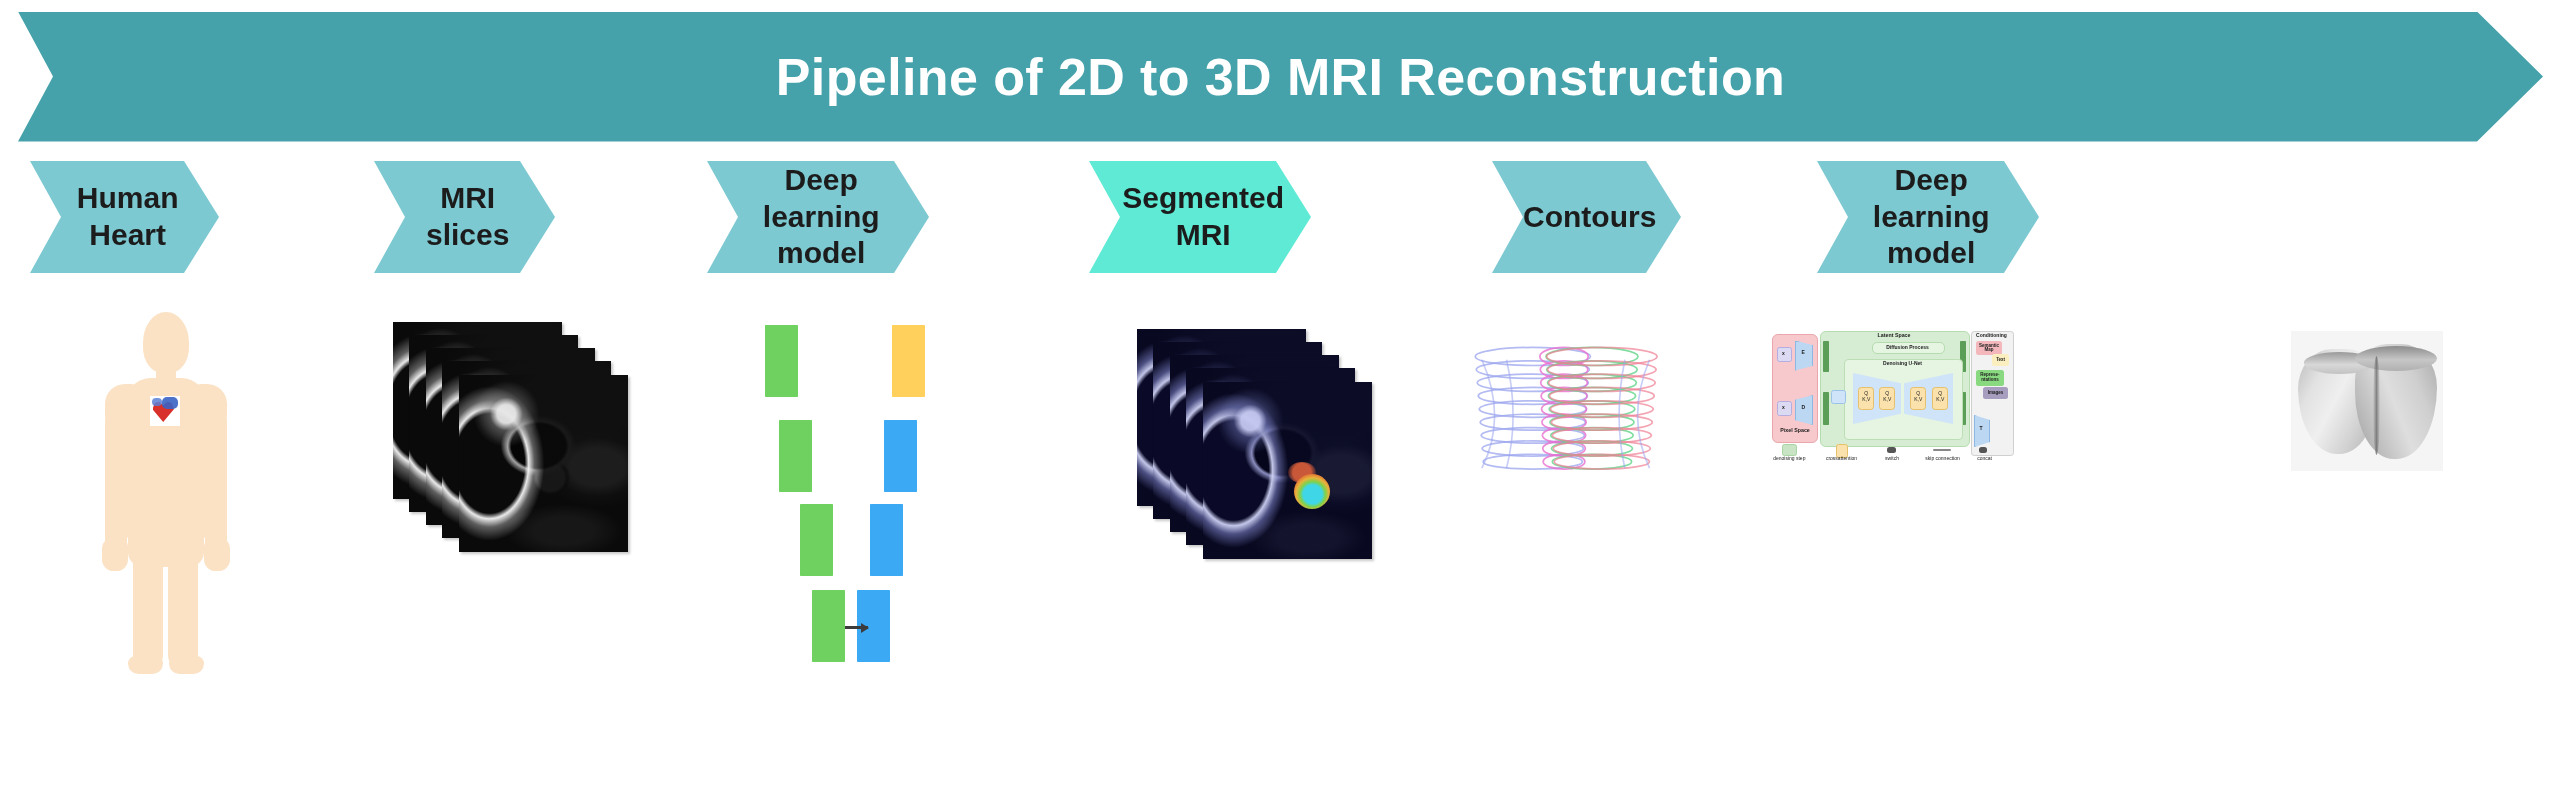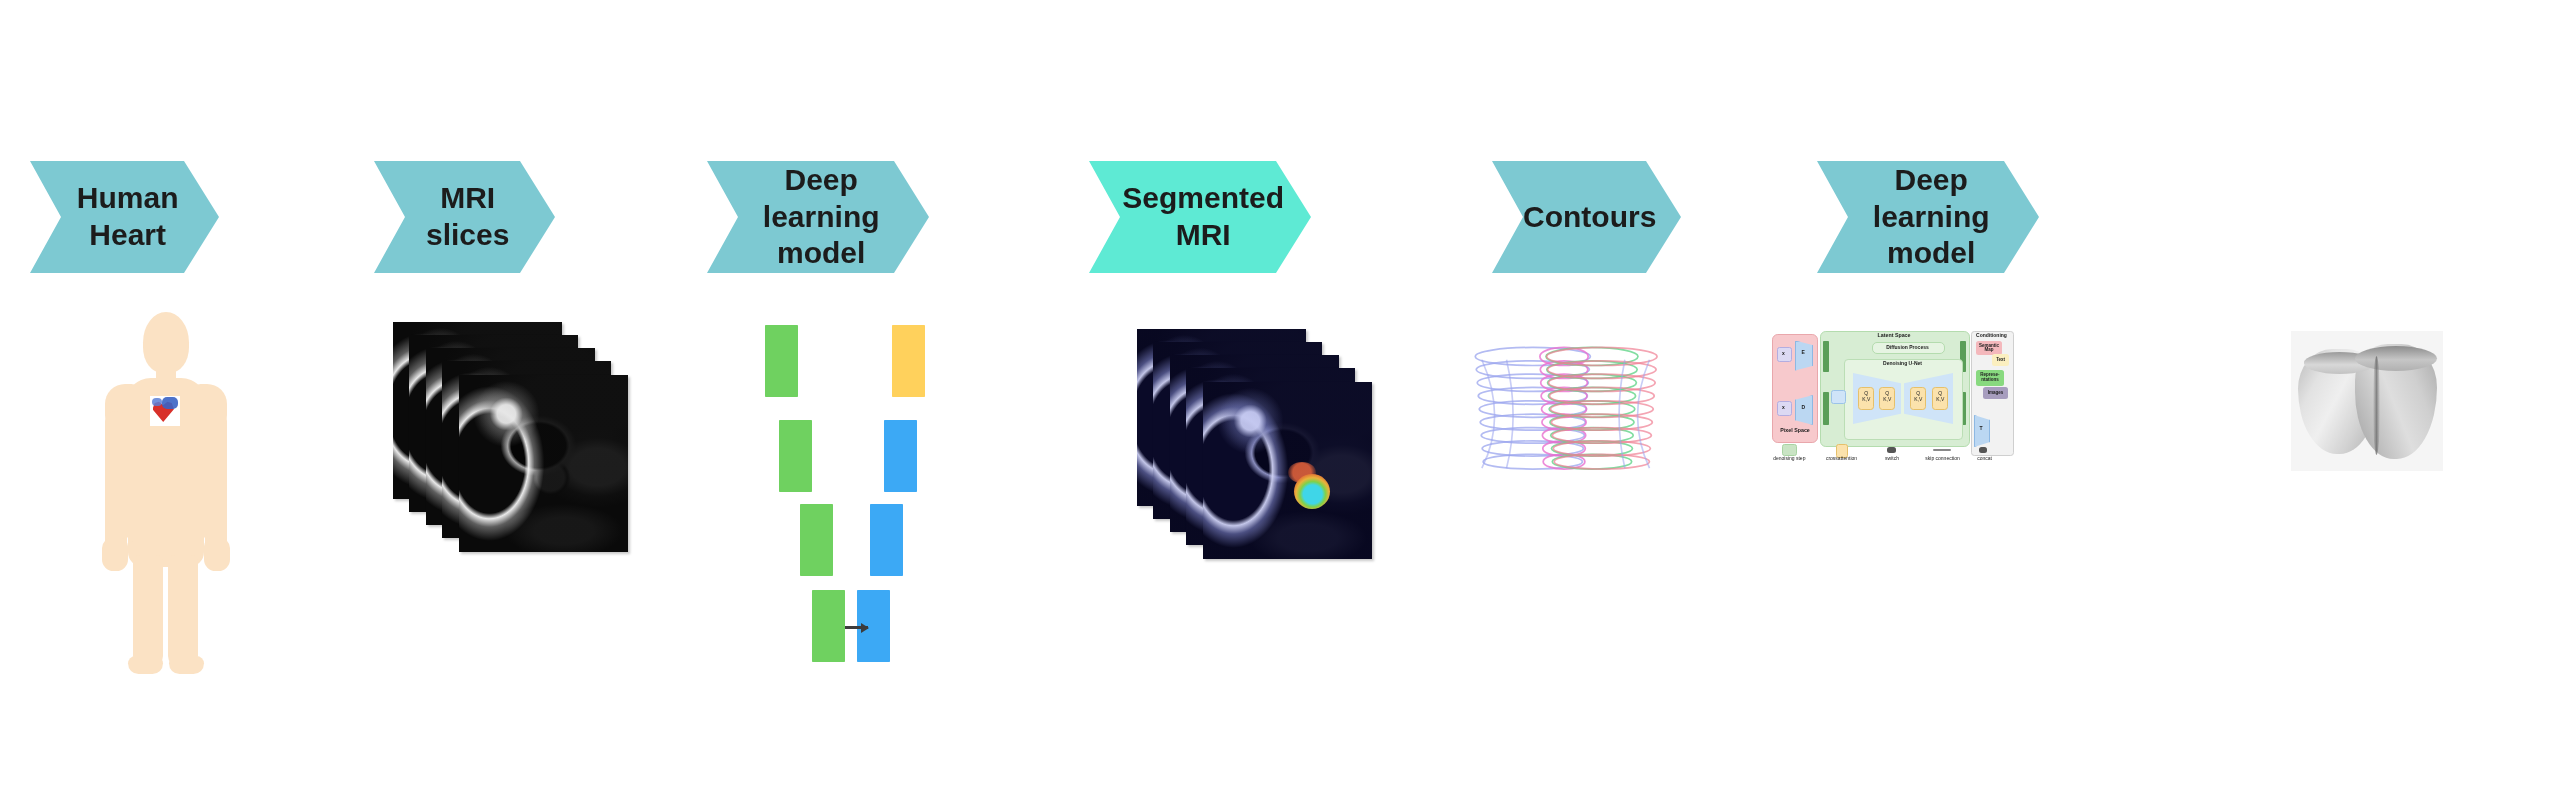--- a/index.html
+++ b/index.html
@@ -135,20 +135,23 @@
   .hv-rim2{left:13px;top:21.4px;width:71px;height:21.4px;border-radius:50%;
       background:linear-gradient(180deg,#9A9A9A 0%,#D8D8D8 58%,#C2C2C2 100%);}
   .hv-groove{left:82px;top:25px;width:7.4px;height:99px;border-radius:50%;
       background:linear-gradient(90deg,rgba(110,110,110,.0),rgba(105,105,105,.75),rgba(110,110,110,0));}
 </style>
 </head>
 <body>
 
 <div id="root">
 
+  <div class="banner" style="background: rgb(70, 162, 170);">
+    <div class="banner-title">Pipeline of 2D to 3D MRI Reconstruction</div>
+  </div>
 
   <div class="steps">
     <div class="step" id="st0" style="left: 18px; width: 189px; background: rgb(125, 201, 210);">
       <div class="step-label">Human<br>Heart</div>
     </div>
     <div class="step" id="st1" style="left: 362px; width: 181px; background: rgb(125, 201, 210);">
       <div class="step-label">MRI<br>slices</div>
     </div>
     <div class="step" id="st2" style="left: 695px; width: 222px; background: rgb(125, 201, 210);">
       <div class="step-label">Deep learning<br>model</div>

